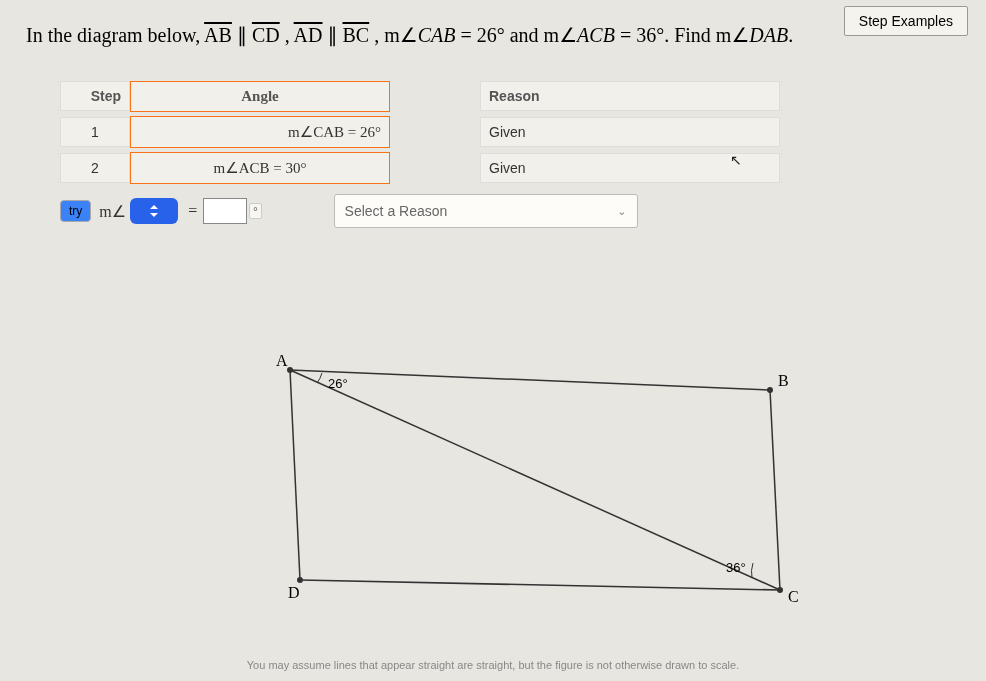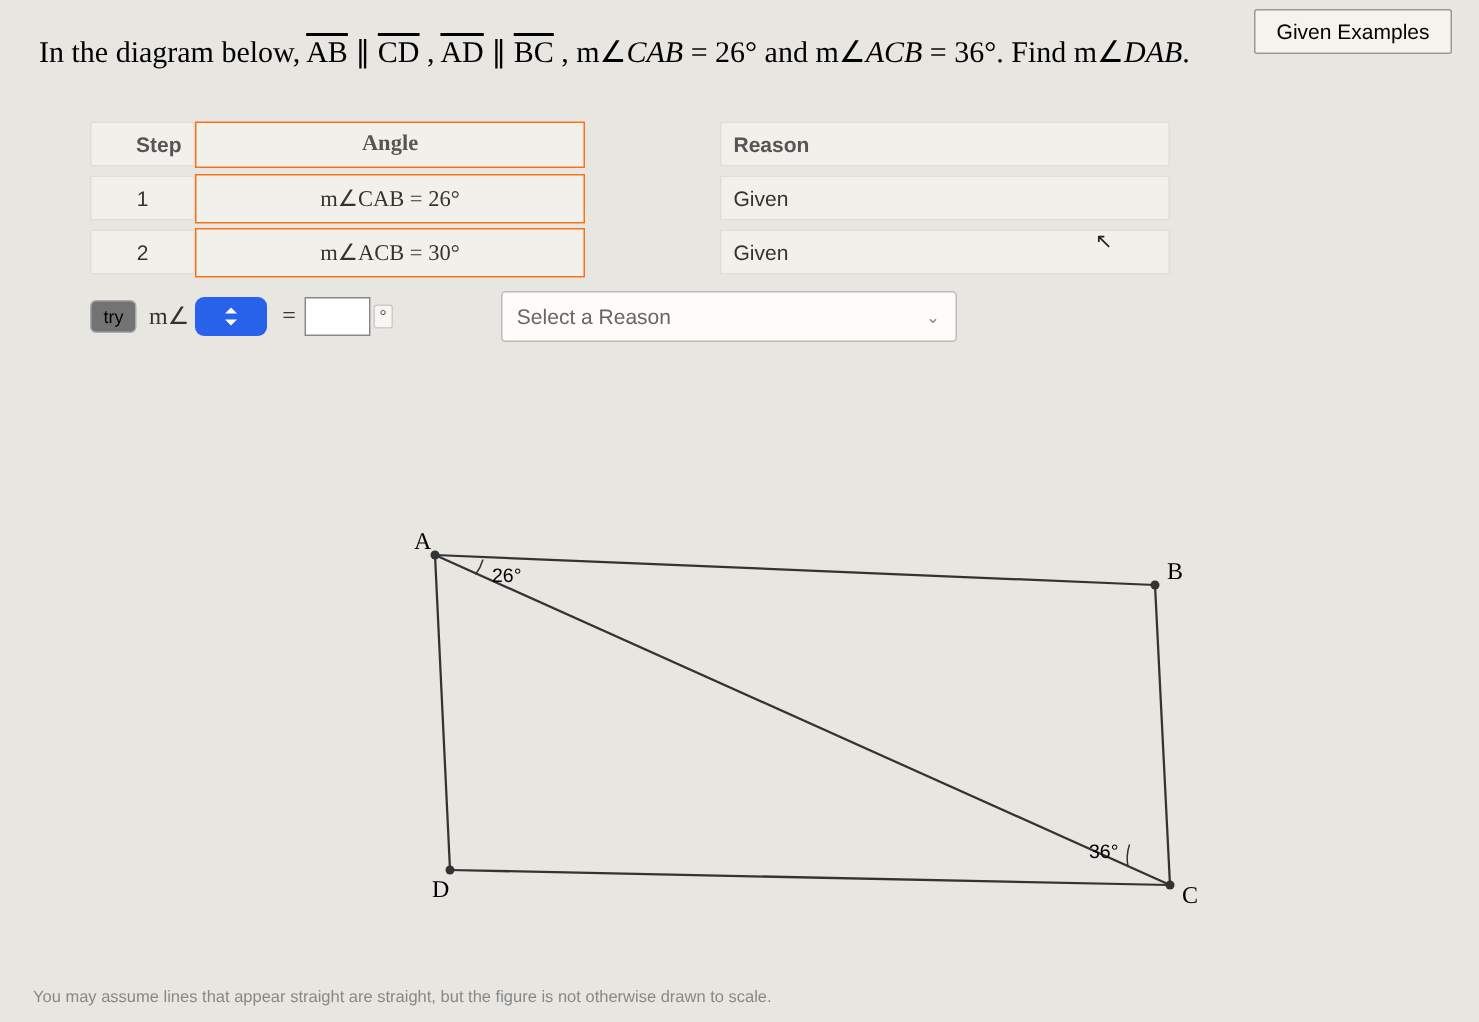--- a/index.html
+++ b/index.html
@@ -39,21 +39,21 @@
     .step-col { width: 70px; padding: 6px 8px; background: #f2f0ea; border: 1px solid #ddd; font-size: 14px; text-align: right; }
     .angle-col { width: 260px; padding: 6px 8px; background: #f2f0ea; border: 1px solid #f97316; font-size: 15px; }
     .reason-col { width: 300px; padding: 6px 8px; background: #f2f0ea; border: 1px solid #ddd; font-size: 14px; margin-left: 90px; }
     .header .step-col, .header .angle-col, .header .reason-col {
       font-weight: 600; color: #555; background: #f2f0ea;
     }
     .angle-col { font-family: 'Georgia', serif; }
     .try-row { display: flex; align-items: center; margin-top: 8px; }
     .try-btn {
       border: 1px solid #aaa;
-      background: #737373;
+      background: #3b82f6;
       padding: 3px 8px;
       font-size: 12px;
       border-radius: 4px;
       margin-right: 8px;
       cursor: pointer;
     }
     .angle-input-group {
       display: flex; align-items: center; font-family: 'Georgia', serif; font-size: 16px;
     }
     .pill-input {
@@ -112,29 +112,29 @@
       left: 730px;
       top: 152px;
       font-size: 14px;
       color: #222;
       pointer-events: none;
     }
     .note {
       position: absolute;
       bottom: 10px;
       left: 0; right: 0;
+      text-align: center;
       font-size: 11px;
       color: #888;
-      padding-left: 22px;
     }
   </style>
 </head>
 <body>
 
-<button class="show-examples">Given Examples</button>
+<button class="show-examples">Step Examples</button>
 
 <div class="problem-text">
   <span>In the diagram below, </span>
   <span class="overline">AB</span>
   <span> ∥ </span>
   <span class="overline">CD</span>
   <span>,  </span>
   <span class="overline">AD</span>
   <span> ∥ </span>
   <span class="overline">BC</span>
@@ -144,21 +144,21 @@
 </div>
 
 <div class="table-area">
   <div class="proof-row header">
     <div class="step-col">Step</div>
     <div class="angle-col" style="text-align:center;">Angle</div>
     <div class="reason-col">Reason</div>
   </div>
   <div class="proof-row">
     <div class="step-col" style="text-align:center;">1</div>
-    <div class="angle-col" style="text-align:center;">m∠CAB = 26°</div>
+    <div class="angle-col" style="text-align:right;">m∠CAB = 26°</div>
     <div class="reason-col">Given</div>
   </div>
   <div class="proof-row">
     <div class="step-col" style="text-align:center;">2</div>
     <div class="angle-col" style="text-align:center;">m∠ACB = 30°</div>
     <div class="reason-col">Given</div>
   </div>
   <div class="try-row">
     <button class="try-btn">try</button>
     <div class="angle-input-group">

